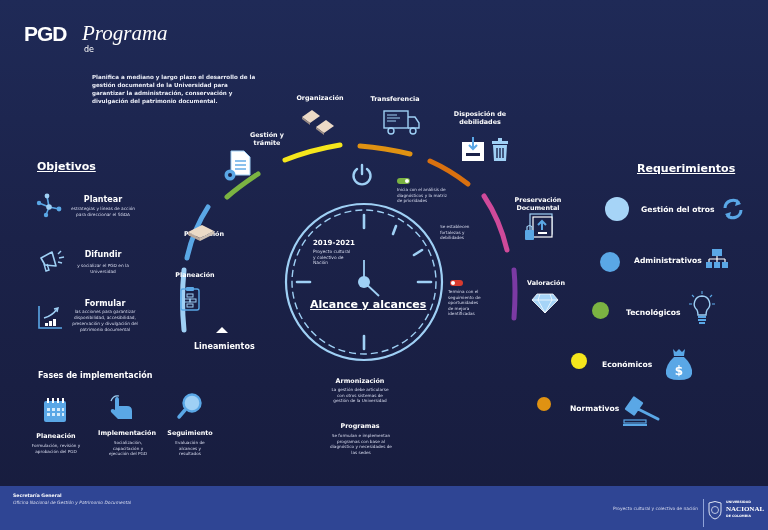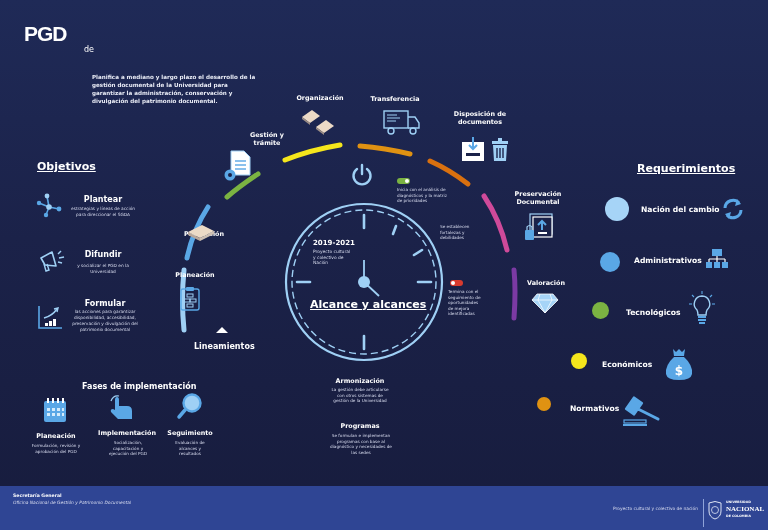--- a/index.html
+++ b/index.html
@@ -23,20 +23,21 @@
   .toggle::after { content: ""; position: absolute; top: 1px; width: 4px; height: 4px; border-radius: 50%; background: #fff; }
   .toggle.on::after { right: 1px; }
   .toggle.off::after { left: 1px; }
 </style>
 </head>
 <body>
 
 <div class="canvas">
 
   <div class="abs title-pgd">PGD</div>
+  <div class="abs title-prog">Programa</div>
   <div class="abs title-de">de</div>
   <div class="abs intro">Planifica a mediano y largo plazo el desarrollo de la gestión documental de la Universidad para garantizar la administración, conservación y divulgación del patrimonio documental.</div>
 
   <div class="abs h-sec" style="left:37px;top:160px;">Objetivos</div>
 
   <svg class="abs" style="left:36px;top:193px;" width="26" height="26" viewBox="0 0 26 26">
     <g stroke="#5aa7e6" stroke-width="1.6" fill="none">
         <line x1="11" y1="3" x2="13" y2="14"></line>
         <line x1="3" y1="10" x2="13" y2="14"></line>
         <line x1="13" y1="14" x2="23" y2="16"></line>
@@ -132,36 +133,36 @@
       <g stroke="#9fd0f5" stroke-width="1">
         <line x1="5" y1="7" x2="15" y2="7"></line>
         <line x1="5" y1="10" x2="18" y2="10"></line>
         <line x1="5" y1="13" x2="14" y2="13"></line>
       </g>
     <path d="M26 9 H33 L37 15 V20 H26" fill="none" stroke="#9fd0f5" stroke-width="1.4"></path>
       <circle cx="9" cy="23" r="3" fill="none" stroke="#9fd0f5" stroke-width="1.4"></circle>
       <circle cx="31" cy="23" r="3" fill="none" stroke="#9fd0f5" stroke-width="1.4"></circle>
   </svg>
 
-  <div class="abs lbl" style="left:452px;top:110px;width:56px;">Disposición de documentos</div>
+  <div class="abs lbl" style="left:452px;top:110px;width:56px;">Disposición de debilidades</div>
   <svg class="abs" style="left:460px;top:135px;" width="52" height="28" viewBox="0 0 52 28">
     <rect x="2" y="7" width="22" height="19" fill="#fff"></rect>
       <rect x="6" y="18" width="14" height="3" fill="#1b2249"></rect>
       <path d="M13 2 V14 M9 10 L13 14 L17 10" stroke="#5aa7e6" stroke-width="2" fill="none"></path>
     <rect x="32" y="6" width="16" height="3" fill="#9fd0f5"></rect>
       <rect x="38" y="3" width="4" height="3" fill="#9fd0f5"></rect>
       <path d="M33 10 H47 L46 26 H34 Z" fill="#9fd0f5"></path>
       <g stroke="#1b2249" stroke-width="1.4">
         <line x1="37" y1="13" x2="37" y2="23"></line>
         <line x1="40" y1="13" x2="40" y2="23"></line>
         <line x1="43" y1="13" x2="43" y2="23"></line>
       </g>
   </svg>
 
-  <div class="abs lbl" style="left:512px;top:190px;width:52px;">Preservación Documental</div>
+  <div class="abs lbl" style="left:512px;top:196px;width:52px;">Preservación Documental</div>
   <svg class="abs" style="left:524px;top:212px;" width="30" height="30" viewBox="0 0 30 30">
     <rect x="6" y="2" width="22" height="20" fill="none" stroke="#9fd0f5" stroke-width="1.2"></rect>
       <rect x="9" y="5" width="19" height="20" fill="#1b2249" stroke="#fff" stroke-width="1.2"></rect>
     <path d="M18 18 V10 M14 13 L18 9 L22 13" stroke="#5aa7e6" stroke-width="2" fill="none"></path>
       <rect x="14" y="20" width="9" height="2" fill="#fff"></rect>
     <rect x="1" y="18" width="9" height="10" rx="1" fill="#5aa7e6"></rect>
       <path d="M3 18 V15 Q5.5 12 8 15 V18" fill="none" stroke="#9fd0f5" stroke-width="1.2"></path>
   </svg>
 
   <div class="abs lbl" style="left:524px;top:279px;width:44px;">Valoración</div>
@@ -201,21 +202,21 @@
   <div class="abs note" style="left:397px;top:187px;width:52px;">Inicia con el análisis de diagnósticos y la matriz de prioridades</div>
   <div class="abs note" style="left:440px;top:224px;width:34px;">Se establecen fortalezas y debilidades</div>
   <div class="toggle off" style="left:450px;top:280px;background:#d93a2e;"></div>
   <div class="abs note" style="left:448px;top:289px;width:36px;">Termina con el seguimiento de oportunidades de mejora identificadas</div>
 
   <div class="abs lbl" style="left:320px;top:377px;width:80px;">Armonización</div>
   <div class="abs note" style="left:330px;top:387px;width:60px;text-align:center;">La gestión debe articularse con otros sistemas de gestión de la Universidad</div>
   <div class="abs lbl" style="left:320px;top:422px;width:80px;">Programas</div>
   <div class="abs note" style="left:330px;top:433px;width:62px;text-align:center;">Se formulan e implementan programas con base al diagnóstico y necesidades de las sedes</div>
 
-  <div class="abs" style="left:38px;top:382px;font-size:8px;font-weight:bold;margin-left:44px;">Fases de implementación</div>
+  <div class="abs" style="left:38px;top:371px;font-size:8px;font-weight:bold;">Fases de implementación</div>
 
   <svg class="abs" style="left:43px;top:397px;" width="24" height="26" viewBox="0 0 24 26">
     <rect x="1" y="4" width="22" height="21" rx="2" fill="#5aa7e6"></rect>
       <g fill="#fff">
         <rect x="4" y="1" width="2" height="5"></rect>
         <rect x="9" y="1" width="2" height="5"></rect>
         <rect x="14" y="1" width="2" height="5"></rect>
         <rect x="19" y="1" width="2" height="5"></rect>
       </g>
     <g fill="#d5ebfb">
@@ -242,21 +243,21 @@
   <svg class="abs" style="left:176px;top:392px;" width="28" height="28" viewBox="0 0 28 28">
     <circle cx="16" cy="11" r="8.5" fill="#9fd0f5" stroke="#5aa7e6" stroke-width="2.4"></circle>
       <line x1="9" y1="18" x2="3" y2="25" stroke="#5aa7e6" stroke-width="3.5" stroke-linecap="round"></line>
   </svg>
   <div class="abs lbl" style="left:165px;top:429px;width:50px;">Seguimiento</div>
   <div class="abs note" style="left:169px;top:440px;width:42px;text-align:center;">Evaluación de alcances y resultados</div>
 
   <div class="abs h-sec" style="left:637px;top:162px;">Requerimientos</div>
 
   <div class="dot" style="left:605px;top:197px;width:24px;height:24px;background:#a6d4f7;"></div>
-  <div class="abs req-lbl" style="left:641px;top:205px;">Nación del cambio</div>
+  <div class="abs req-lbl" style="left:641px;top:205px;">Gestión del otros</div>
   <svg class="abs" style="left:722px;top:198px;" width="22" height="22" viewBox="0 0 22 22">
     <path d="M3 10 A8 8 0 0 1 17 5" fill="none" stroke="#5aa7e6" stroke-width="3"></path>
       <path d="M15 1 L19 6 L13 8 Z" fill="#5aa7e6"></path>
     <path d="M19 12 A8 8 0 0 1 5 17" fill="none" stroke="#5aa7e6" stroke-width="3"></path>
       <path d="M7 21 L3 16 L9 14 Z" fill="#5aa7e6"></path>
   </svg>
 
   <div class="dot" style="left:600px;top:252px;width:20px;height:20px;background:#5aa7e6;"></div>
   <div class="abs req-lbl" style="left:634px;top:256px;">Administrativos</div>
   <svg class="abs" style="left:705px;top:248px;" width="24" height="22" viewBox="0 0 24 22">

